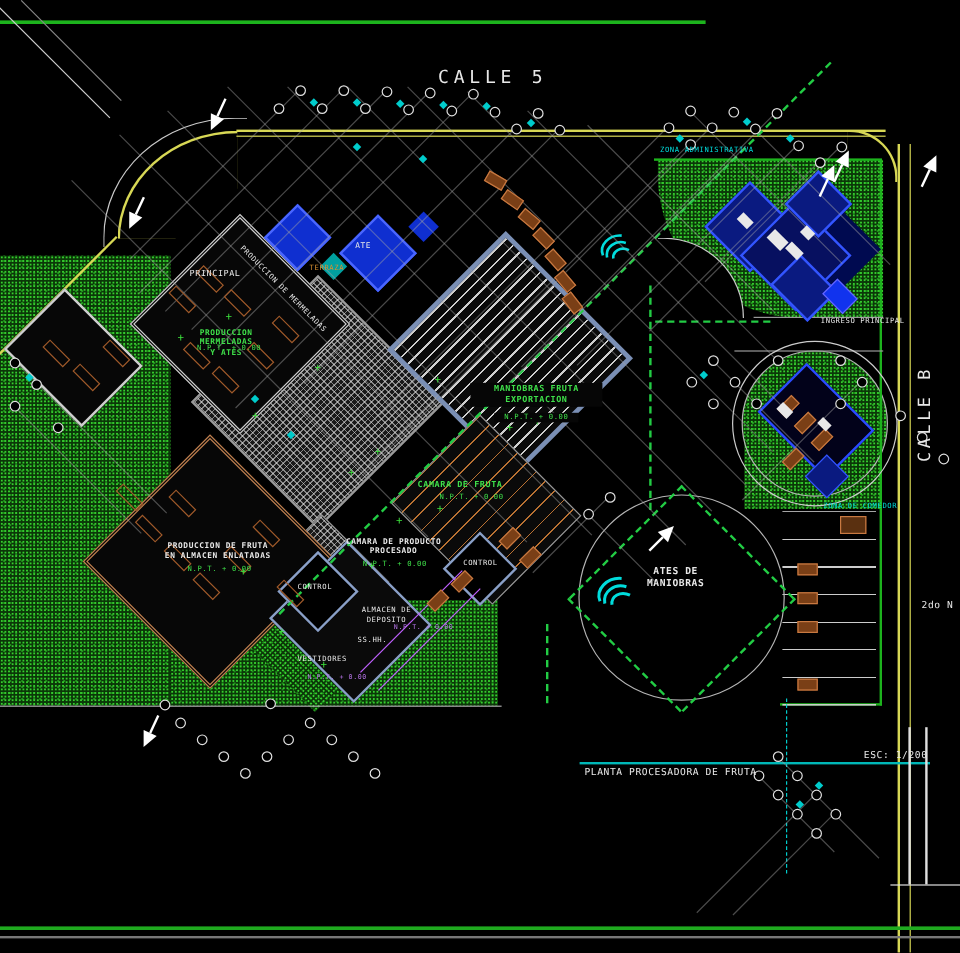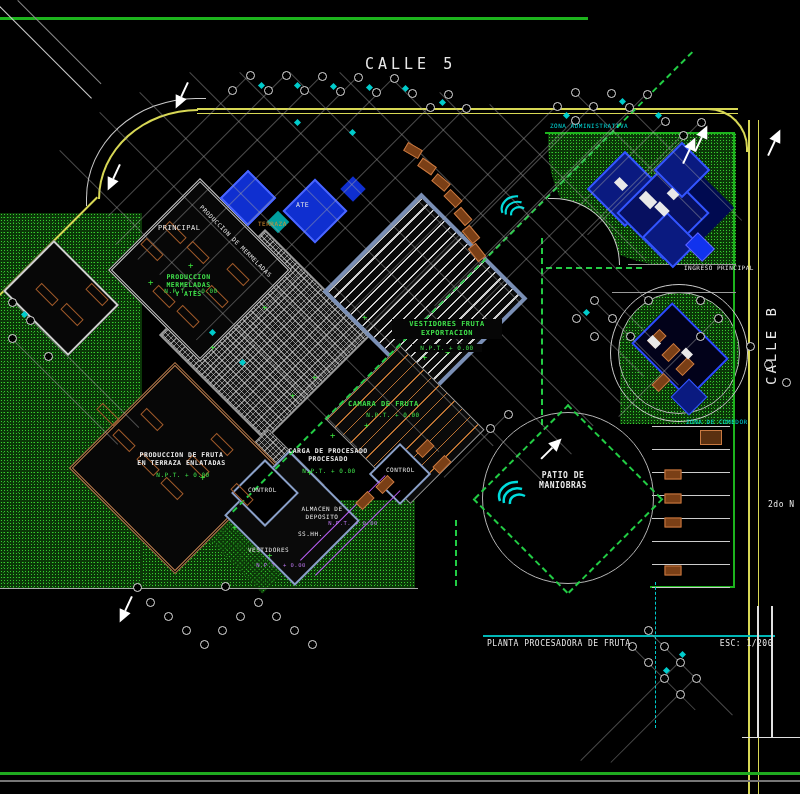--- a/index.html
+++ b/index.html
@@ -111,55 +111,55 @@
         <path d="M10 26 C8 16, 18 9, 28 12"></path>
         <path d="M16 27 C15 20, 23 15, 31 19"></path>
     </g>
   </svg>
 
   <div class="lbl" style="left:365px;top:55px;font-size:15px;letter-spacing:4px;">CALLE 5</div>
   <div class="lbl vtxt" style="left:762px;top:290px;height:110px;font-size:14px;letter-spacing:3px;">CALLE B</div>
   <div class="lbl cyan" style="left:550px;top:122px;font-size:6px;">ZONA ADMINISTRATIVA</div>
   <div class="lbl" style="left:684px;top:264px;font-size:6px;">INGRESO PRINCIPAL</div>
   <div class="lbl cyan" style="left:686px;top:418px;font-size:6px;">ZONA DE COMEDOR</div>
-  <div class="lbl" style="left:518px;top:471px;width:90px;font-size:8px;font-weight:bold;">PATIO DE
+  <div class="lbl" style="left:518px;top:471px;width:90px;font-size:8px;font-weight:bold;">ATES DE
 MANIOBRAS</div>
   <div class="lbl" style="left:768px;top:500px;font-size:8px;">2do N</div>
   <div class="lbl" style="left:196px;top:196px;font-size:6px;transform:rotate(45deg);transform-origin:0 0;width:120px;">PRODUCCION DE MERMELADAS</div>
   <div class="lbl" style="left:158px;top:224px;font-size:7px;">PRINCIPAL</div>
   <div class="lbl green" style="left:146px;top:257px;width:85px;font-size:6.5px;font-weight:bold;margin-top:16px;">PRODUCCION
 MERMELADAS
 Y ATES</div>
   <div class="lbl green" style="left:156px;top:287px;width:70px;font-size:6px;">N.P.T. + 0.00</div>
   <div class="lbl" style="left:296px;top:201px;font-size:6.5px;">ATE</div>
   <div class="lbl orange" style="left:258px;top:220px;font-size:6px;">TERRAZA</div>
-  <div class="lbl green" style="left:392px;top:319px;width:110px;font-size:7px;font-weight:bold;background:#060606;padding:1px 2px;">VESTIDORES FRUTA
+  <div class="lbl green" style="left:392px;top:319px;width:110px;font-size:7px;font-weight:bold;background:#060606;padding:1px 2px;">MANIOBRAS FRUTA
 EXPORTACION</div>
   <div class="lbl green" style="left:412px;top:344px;width:70px;font-size:6px;background:#060606;">N.P.T. + 0.00</div>
   <div class="lbl green" style="left:348px;top:400px;font-size:7px;font-weight:bold;">CAMARA DE FRUTA</div>
   <div class="lbl green" style="left:358px;top:411px;width:70px;font-size:6px;">N.P.T. + 0.00</div>
-  <div class="lbl" style="left:283px;top:447px;width:90px;font-size:6.5px;font-weight:bold;">CARGA DE PROCESADO
+  <div class="lbl" style="left:283px;top:447px;width:90px;font-size:6.5px;font-weight:bold;">CAMARA DE PRODUCTO
 PROCESADO</div>
   <div class="lbl green" style="left:294px;top:467px;width:70px;font-size:6px;">N.P.T. + 0.00</div>
   <div class="lbl" style="left:134px;top:451px;width:95px;font-size:6.5px;font-weight:bold;">PRODUCCION DE FRUTA
-EN TERRAZA ENLATADAS</div>
+EN ALMACEN ENLATADAS</div>
   <div class="lbl green" style="left:148px;top:471px;width:70px;font-size:6px;">N.P.T. + 0.00</div>
   <div class="lbl" style="left:248px;top:486px;font-size:6px;">CONTROL</div>
   <div class="lbl" style="left:386px;top:466px;font-size:6px;">CONTROL</div>
   <div class="lbl" style="left:292px;top:505px;width:60px;font-size:6px;">ALMACEN DE
 DEPOSITO</div>
   <div class="lbl" style="left:298px;top:530px;font-size:6px;">SS.HH.</div>
   <div class="lbl" style="left:248px;top:546px;font-size:6px;">VESTIDORES</div>
   <div class="lbl purple" style="left:322px;top:520px;width:62px;font-size:5.5px;">N.P.T. + 0.00</div>
   <div class="lbl purple" style="left:250px;top:562px;width:62px;font-size:5.5px;">N.P.T. + 0.00</div>
 
   <div style="left:483px;top:608px;width:292px;height:42px;">
     <div style="left:0;top:27px;width:292px;height:2px;background:#00b7b7;"></div>
     <div class="lbl" style="left:4px;top:31px;font-size:8px;text-align:left;">PLANTA PROCESADORA DE FRUTA</div>
-    <div class="lbl" style="right:2px;top:31px;font-size:8px;text-align:left;">ESC: 1/200</div>
+    <div class="lbl" style="right:2px;top:17px;font-size:8px;text-align:left;">ESC: 1/200</div>
   </div>
 
   <div style="left:757px;top:606px;width:0;height:131px;border-left:2px solid #e0e0e0;"></div>
   <div style="left:771px;top:606px;width:0;height:131px;border-left:2px solid #e0e0e0;"></div>
   <div style="left:742px;top:737px;width:58px;height:0;border-top:1px solid #e0e0e0;"></div>
   <div style="left:0;top:772px;width:800px;height:3px;background:#1faa1f;"></div>
   <div style="left:0;top:780px;width:800px;height:2px;background:#777777;"></div>
 
 <div style="position: absolute; left: 60px; top: 150px; width: 420px; height: 0px; border-top: 1px solid rgba(165, 165, 165, 0.45); transform: rotate(45deg); transform-origin: 0px 0px; z-index: 2;"></div>
     <div style="position: absolute; left: 100px; top: 112px; width: 480px; height: 0px; border-top: 1px solid rgba(165, 165, 165, 0.45); transform: rotate(45deg); transform-origin: 0px 0px; z-index: 2;"></div>

